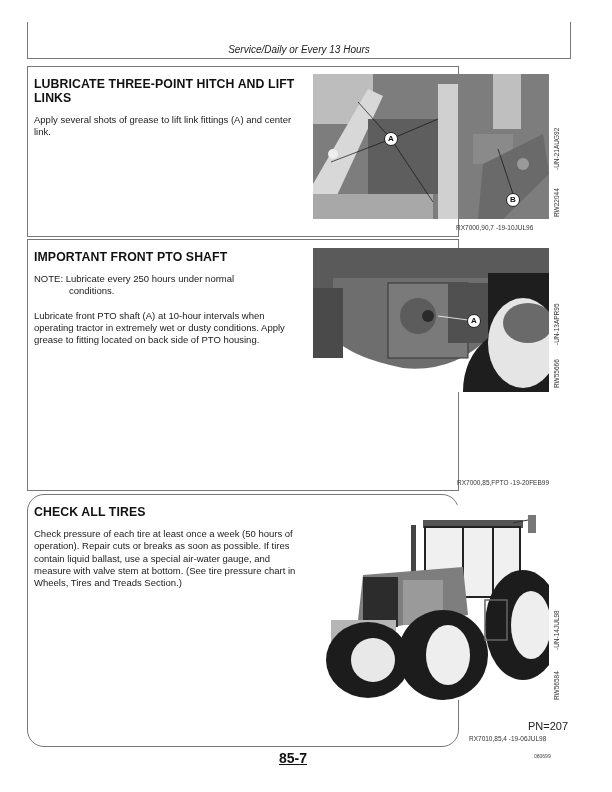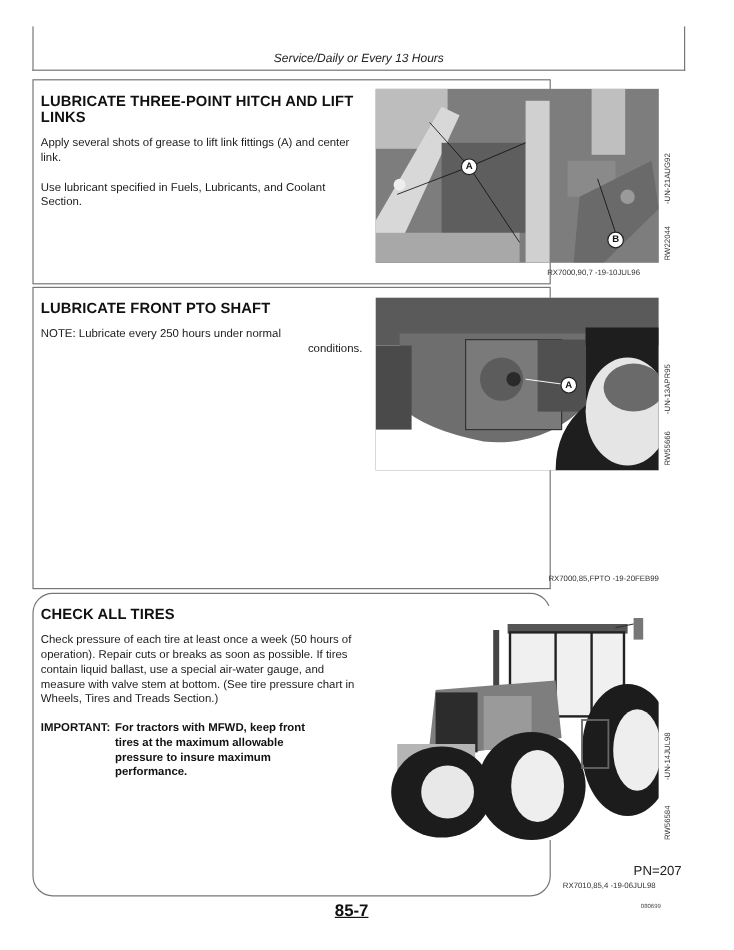--- a/index.html
+++ b/index.html
@@ -21,21 +21,21 @@
     }
     .sec1 { top: 66px; height: 171px; }
     .sec2 { top: 239px; height: 252px; }
     .sec3 { top: 494px; height: 253px; border-radius: 17px; }
 
     .text-col { position: absolute; left: 6px; top: 10px; width: 268px; }
     .sec-title { font-size: 12.3px; font-weight: bold; line-height: 14px; margin-bottom: 9px; letter-spacing: 0.1px; }
     .para { font-size: 9.5px; line-height: 12.3px; margin-bottom: 12px; color: #1a1a1a; }
     .note { font-size: 9.5px; line-height: 12.3px; margin-bottom: 12px; color: #1a1a1a; }
     .note .lab { display: inline; }
-    .note .indent { padding-left: 35px; display: block; text-align: right; }
+    .note .indent { padding-left: 35px; display: block; }
     .important { font-size: 9.5px; line-height: 12.3px; font-weight: bold; display: flex; color: #111; }
     .important .lab { white-space: nowrap; margin-right: 4px; }
     .important .txt { width: 160px; }
 
     .photo {
       position: absolute; overflow: hidden; background: #9a9a9a;
     }
     .p1 { left: 285px; top: 7px; width: 236px; height: 145px; }
     .p2 { left: 285px; top: 8px; width: 236px; height: 144px; }
     .p3 { left: 285px; top: 10px; width: 236px; height: 195px; background: #fff; }
@@ -60,21 +60,20 @@
 <body>
 
 <div class="header-box">
   <div class="header-title">Service/Daily or Every 13 Hours</div>
 </div>
 
 <div class="section sec1">
   <div class="text-col">
     <div class="sec-title">LUBRICATE THREE-POINT HITCH AND LIFT LINKS</div>
     <div class="para">Apply several shots of grease to lift link fittings (A) and center link.</div>
-    <div class="para">Use lubricant specified in Fuels, Lubricants, and Coolant Section.</div>
   </div>
   <div class="photo p1">
     <svg width="236" height="145" viewBox="0 0 236 145">
       <defs>
         <linearGradient id="g1" x1="0" y1="0" x2="1" y2="1">
           <stop offset="0" stop-color="#cfcfcf"></stop>
             <stop offset="1" stop-color="#5a5a5a"></stop>
         </linearGradient>
       </defs>
       <rect width="236" height="145" fill="#7d7d7d"></rect>
@@ -97,26 +96,27 @@
     <div class="callout" style="left:71px;top:58px;">A</div>
     <div class="callout" style="left:193px;top:119px;">B</div>
   </div>
   <div class="vlabel" style="left:525px;top:103px;">-UN-21AUG92</div>
   <div class="vlabel" style="left:525px;top:150px;">RW22044</div>
   <div class="caption" style="left:428px;top:157px;">RX7000,90,7    -19-10JUL96</div>
 </div>
 
 <div class="section sec2">
   <div class="text-col">
-    <div class="sec-title">LUBRICATE FRONT PTO SHAFT</div>
+    <div class="sec-title">IMPORTANT FRONT PTO SHAFT</div>
     <div class="note">
       <span class="lab">NOTE:</span>
       <span>Lubricate every 250 hours under normal</span>
       <span class="indent">conditions.</span>
     </div>
+    <div class="para">Lubricate front PTO shaft (A) at 10-hour intervals when operating tractor in extremely wet or dusty conditions. Apply grease to fitting located on back side of PTO housing.</div>
   </div>
   <div class="photo p2">
     <svg width="236" height="144" viewBox="0 0 236 144">
       <rect width="236" height="144" fill="#ffffff"></rect>
       <rect x="0" y="0" width="236" height="40" fill="#5a5a5a"></rect>
       <path d="M20 30 L175 30 L175 90 Q140 125 90 120 Q40 110 20 90 Z" fill="#6e6e6e"></path>
       <rect x="0" y="40" width="30" height="70" fill="#4a4a4a"></rect>
       <rect x="75" y="35" width="80" height="75" fill="#7a7a7a" stroke="#333" stroke-width="1"></rect>
       <circle cx="105" cy="68" r="18" fill="#5c5c5c"></circle>
       <circle cx="115" cy="68" r="6" fill="#2a2a2a"></circle>
@@ -130,24 +130,20 @@
   </div>
   <div class="vlabel" style="left:525px;top:105px;">-UN-13APR95</div>
   <div class="vlabel" style="left:525px;top:148px;">RW55666</div>
   <div class="caption" style="left:429px;top:239px;">RX7000,85,FPTO -19-20FEB99</div>
 </div>
 
 <div class="section sec3">
   <div class="text-col">
     <div class="sec-title">CHECK ALL TIRES</div>
     <div class="para">Check pressure of each tire at least once a week (50 hours of operation). Repair cuts or breaks as soon as possible. If tires contain liquid ballast, use a special air-water gauge, and measure with valve stem at bottom. (See tire pressure chart in Wheels, Tires and Treads Section.)</div>
-    <div class="important">
-      <span class="lab">IMPORTANT:</span>
-      <span class="txt">For tractors with MFWD, keep front tires at the maximum allowable pressure to insure maximum performance.</span>
-    </div>
   </div>
   <div class="photo p3">
     <svg width="236" height="195" viewBox="0 0 236 195">
       <rect width="236" height="195" fill="#ffffff"></rect>
 
       <rect x="110" y="15" width="100" height="8" fill="#555"></rect>
       <rect x="112" y="22" width="95" height="70" fill="#f0f0f0" stroke="#222" stroke-width="2"></rect>
       <line x1="150" y1="22" x2="150" y2="92" stroke="#222" stroke-width="2"></line>
       <line x1="180" y1="22" x2="180" y2="92" stroke="#222" stroke-width="2"></line>
       <rect x="215" y="10" width="8" height="18" fill="#777"></rect>

